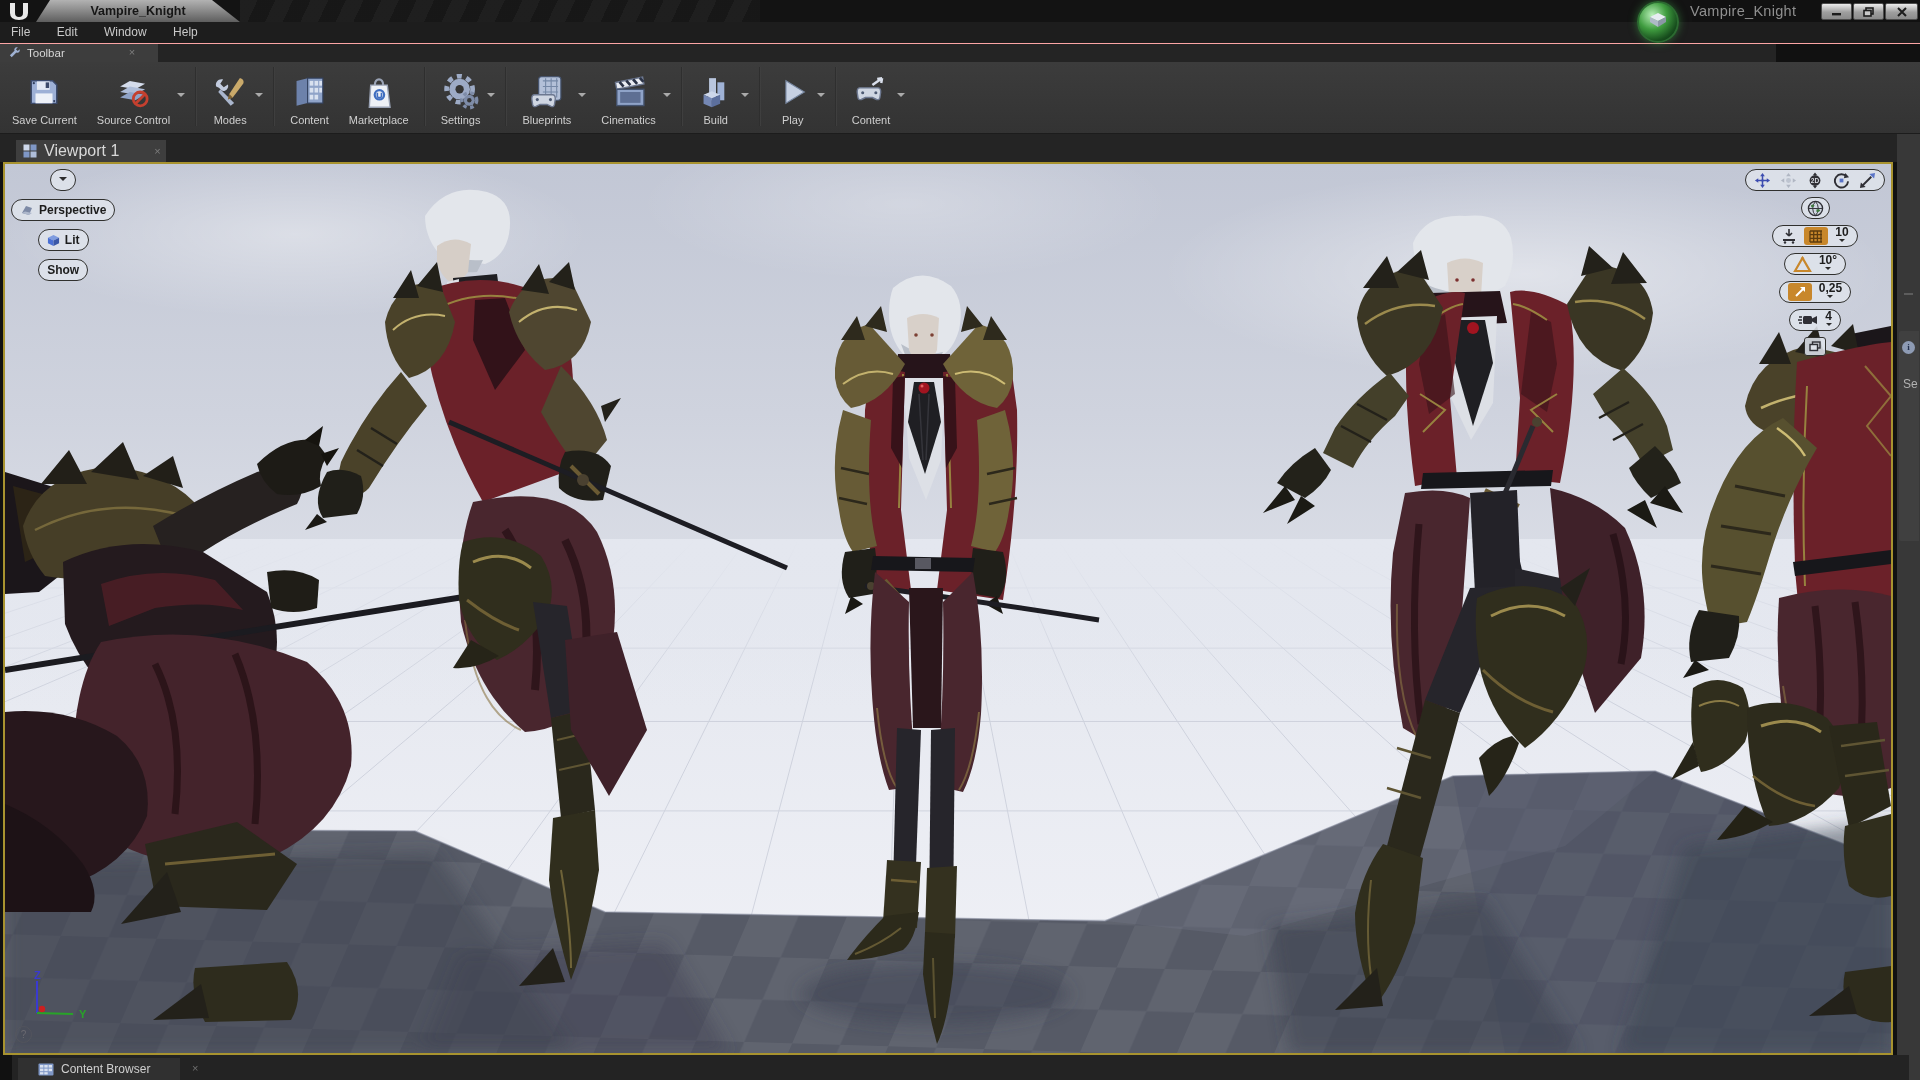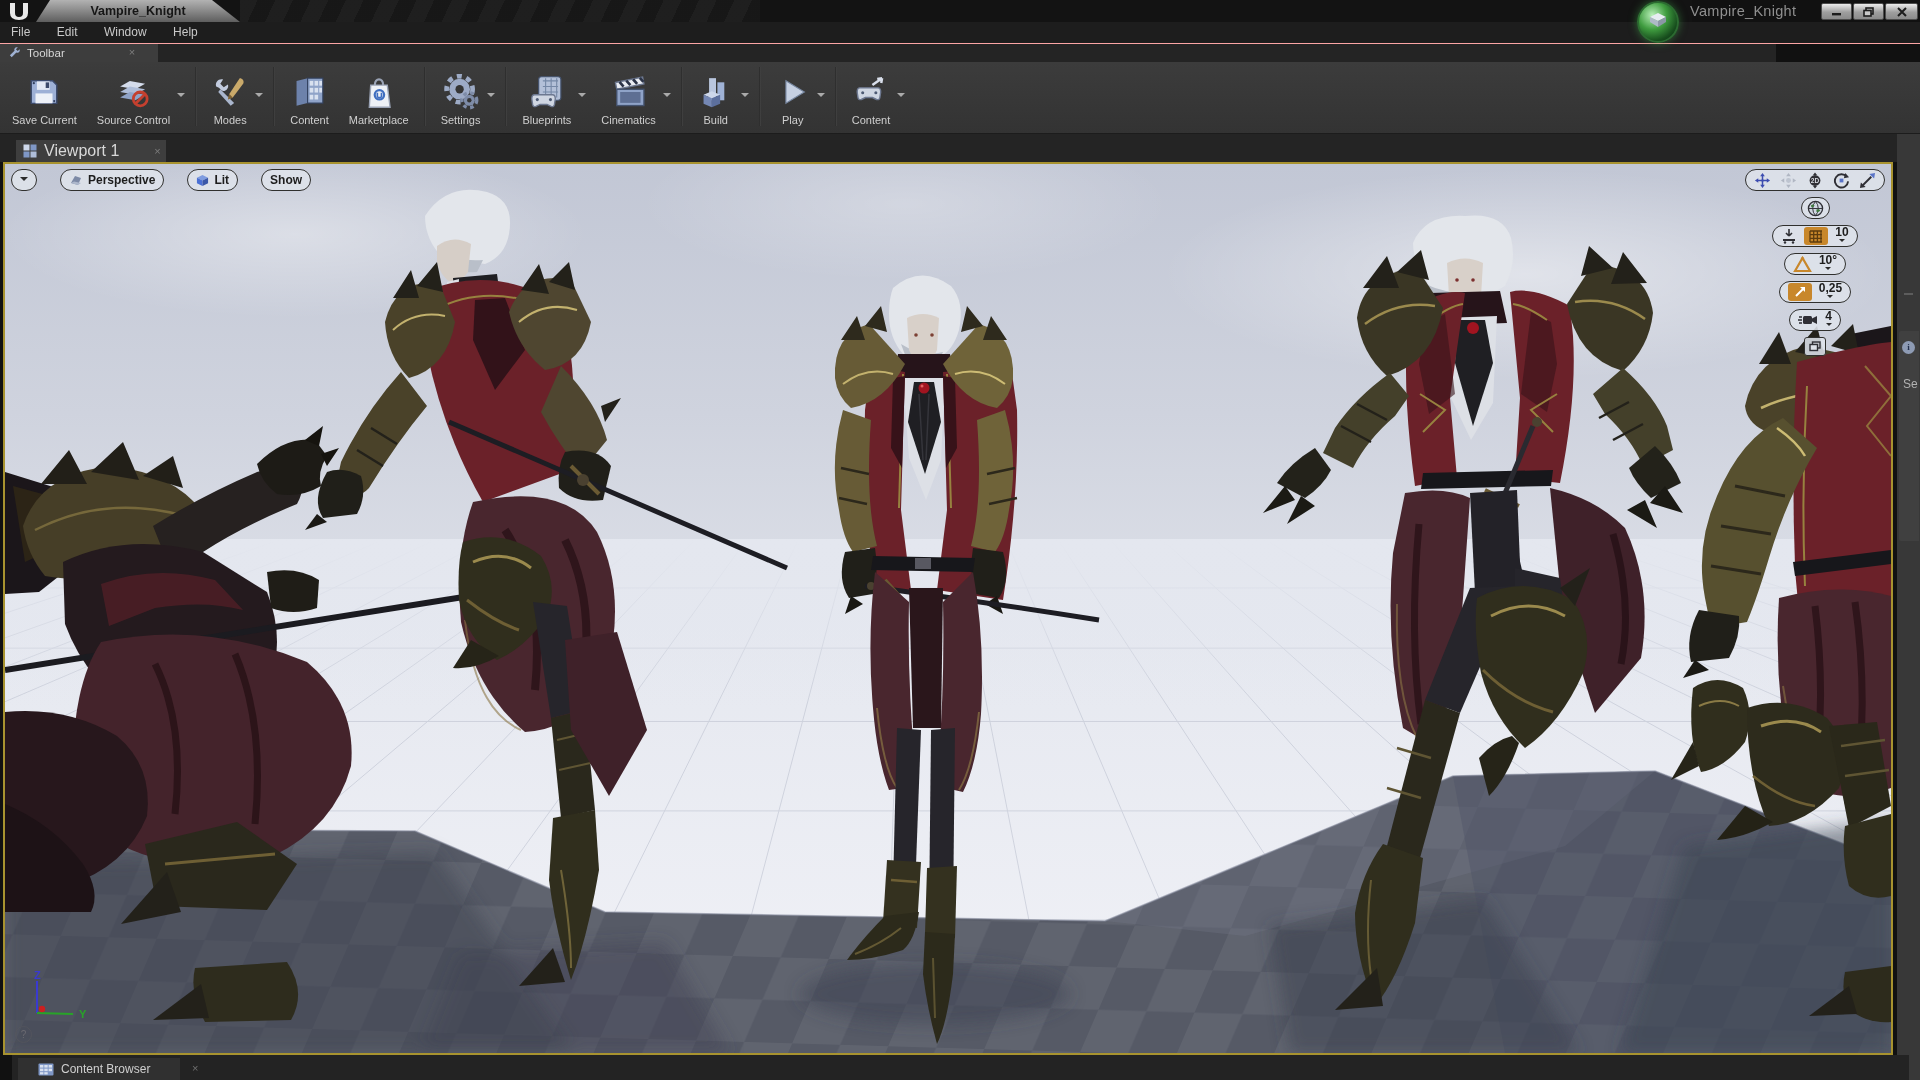--- a/index.html
+++ b/index.html
@@ -49,21 +49,21 @@
      background:
       radial-gradient(ellipse 420px 120px at 290px 70px,rgba(255,255,255,.38),rgba(255,255,255,0) 70%),
       radial-gradient(ellipse 520px 150px at 1520px 110px,rgba(255,255,255,.45),rgba(255,255,255,0) 70%),
       radial-gradient(ellipse 380px 110px at 900px 40px,rgba(255,255,255,.25),rgba(255,255,255,0) 70%),
       linear-gradient(180deg,#c2c7d5 0%,#cfd3de 28%,#dee1e9 52%,#eceef4 74%,#e8eaf1 100%);}
   #scene{left:0;top:0;width:1886px;height:889px;}
   
   .vp-pill{display:flex;align-items:center;gap:5px;height:22px;padding:0 8px;border-radius:11px;
      background:rgba(222,226,234,.88);border:1px solid #30302e;color:#1d1d1d;
      font-size:12px;font-weight:bold;box-sizing:border-box;}
-  #vp-left{left:6px;top:5px;display:flex;gap:23px;align-items:center;}
+  #vp-left{left:6px;top:5px;display:flex;gap:8px;align-items:center;flex-direction:column;}
   #vp-right{right:6px;top:5px;display:flex;gap:6px;align-items:center;flex-direction:column;}
   .caret-dn{width:0;height:0;border:4px solid transparent;border-top-color:#2c2c2c;margin-top:4px;}
   .snapval{display:flex;flex-direction:column;align-items:center;line-height:11px;}
   .snapval .caret-dn{border-width:3.5px;margin-top:1px;}
   .orangebox{width:24px;height:18px;border-radius:3px;background:#c8872b;display:flex;align-items:center;justify-content:center;}
   #vp-help{left:10px;bottom:10px;width:15px;height:15px;border-radius:50%;border:1px solid rgba(90,90,95,.55);
      color:#6a6a70;font-size:10px;line-height:15px;text-align:center;}
   #gizmo{left:16px;bottom:24px;}
   
   #side-strip{left:1897px;top:133px;width:23px;height:947px;background:#383838;z-index:25;}

